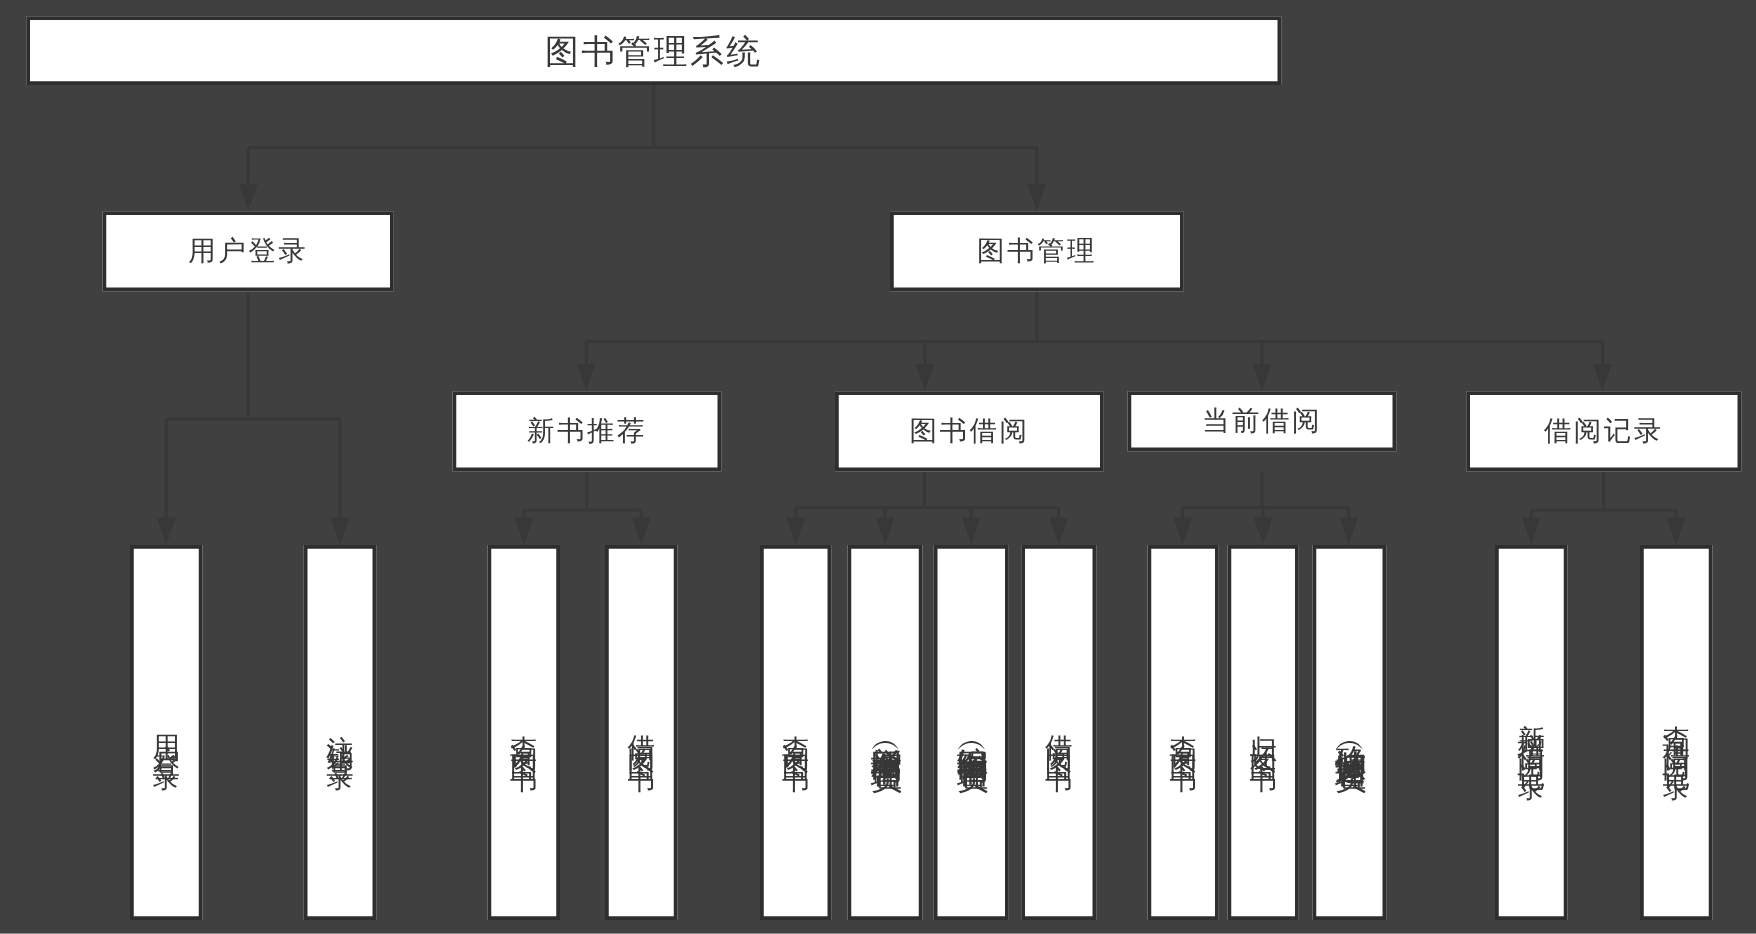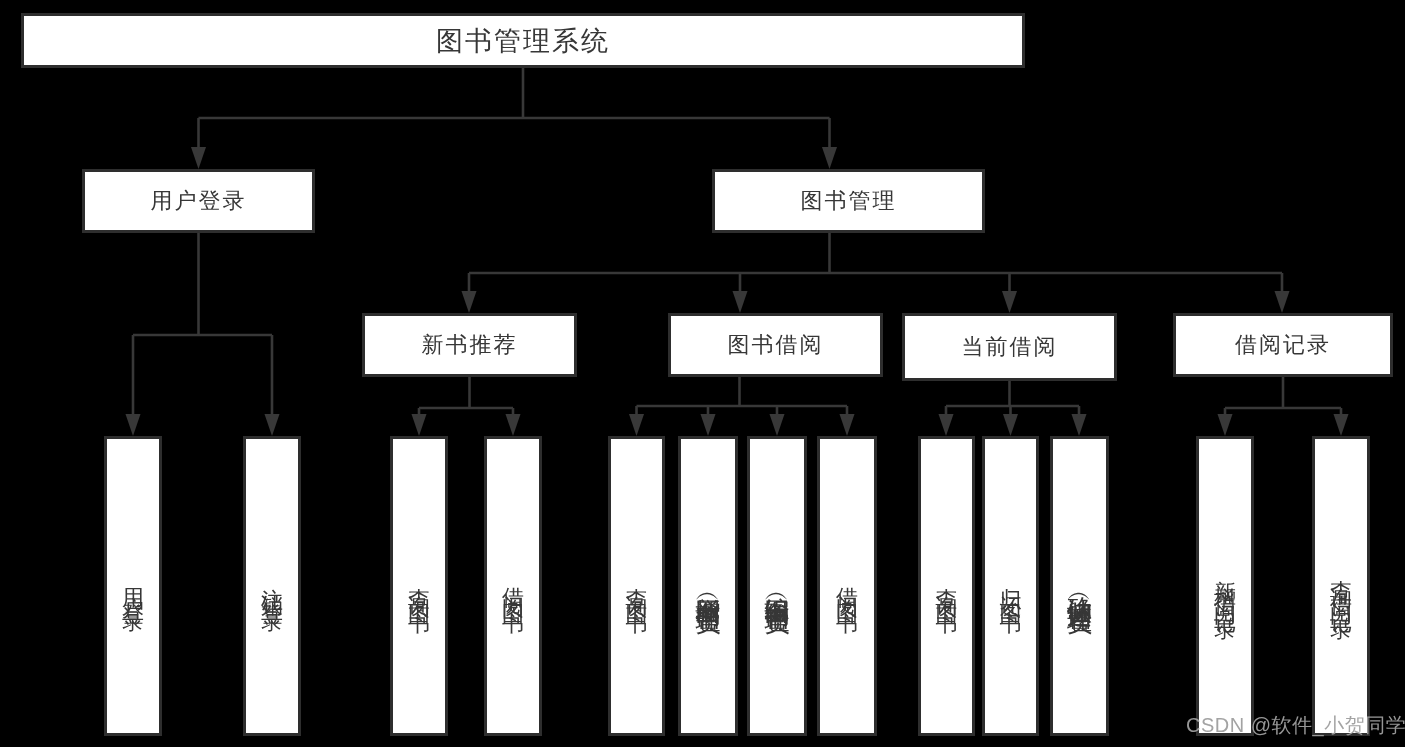--- a/index.html
+++ b/index.html
@@ -1,19 +1,19 @@
 <!DOCTYPE html>
 <html><head>
 <meta charset="utf-8">
 <style>
   html,body{margin:0;padding:0;background:#ffffff;}
   #canvas{
     position:relative;
     width:1405px;height:747px;
-    background:#000000;
+    background:#404040;
     font-family:"Liberation Sans","DejaVu Sans",sans-serif;
     overflow:hidden;
   }
   #connectors{position:absolute;left:0;top:0;z-index:1;}
   #connectors path{stroke:#383838;stroke-width:2.6;fill:none;}
   #connectors polygon{fill:#383838;stroke:none;}
   .box{
     position:absolute;
     box-sizing:border-box;
     background:#ffffff;
@@ -117,31 +117,31 @@
     <polygon points="1333.5,414 1348.5,414 1341,436"></polygon>
   </svg>
 
   <div class="box root" style="left:21px;top:13px;width:1004px;height:55px;">
     <span class="lbl">图书管理系统</span>
   </div>
 
   <div class="box" style="left:82px;top:169px;width:233px;height:64px;">
     <span class="lbl">用户登录</span>
   </div>
-  <div class="box" style="left:712px;top:169px;width:273px;height:64px;">
+  <div class="box" style="left:712px;top:169px;width:235px;height:64px;">
     <span class="lbl">图书管理</span>
   </div>
 
   <div class="box" style="left:362px;top:313px;width:215px;height:64px;">
     <span class="lbl">新书推荐</span>
   </div>
   <div class="box" style="left:632px;top:313px;width:215px;height:64px;margin-left:36px;">
     <span class="lbl">图书借阅</span>
   </div>
-  <div class="box" style="left:902px;top:313px;width:215px;height:68px;">
+  <div class="box" style="left:902px;top:313px;width:215px;height:48px;">
     <span class="lbl">当前借阅</span>
   </div>
   <div class="box" style="left:1173px;top:313px;width:220px;height:64px;">
     <span class="lbl">借阅记录</span>
   </div>
 
   <div class="box v" style="left:104px;top:436px;width:58px;height:300px;">
     <span class="lbl">用户登录</span>
   </div>
   <div class="box v" style="left:243px;top:436px;width:58px;height:300px;">
@@ -178,15 +178,14 @@
     <span class="lbl">确认归还（管理员）</span>
   </div>
 
   <div class="box v" style="left:1196px;top:436px;width:58px;height:300px;">
     <span class="lbl">新增借阅记录</span>
   </div>
   <div class="box v" style="left:1312px;top:436px;width:58px;height:300px;">
     <span class="lbl">查询借阅记录</span>
   </div>
 
-  <div id="watermark">CSDN @软件_小贺同学</div>
 
 </div>
 
 </body></html>

